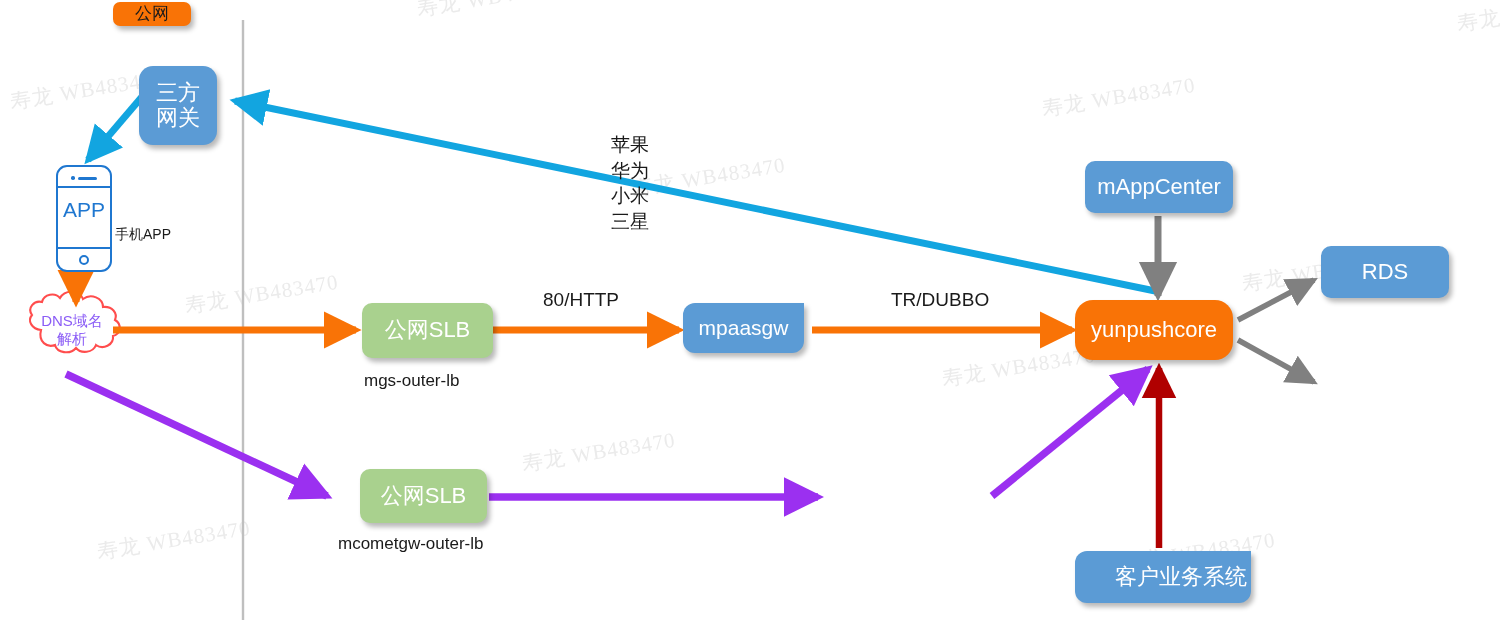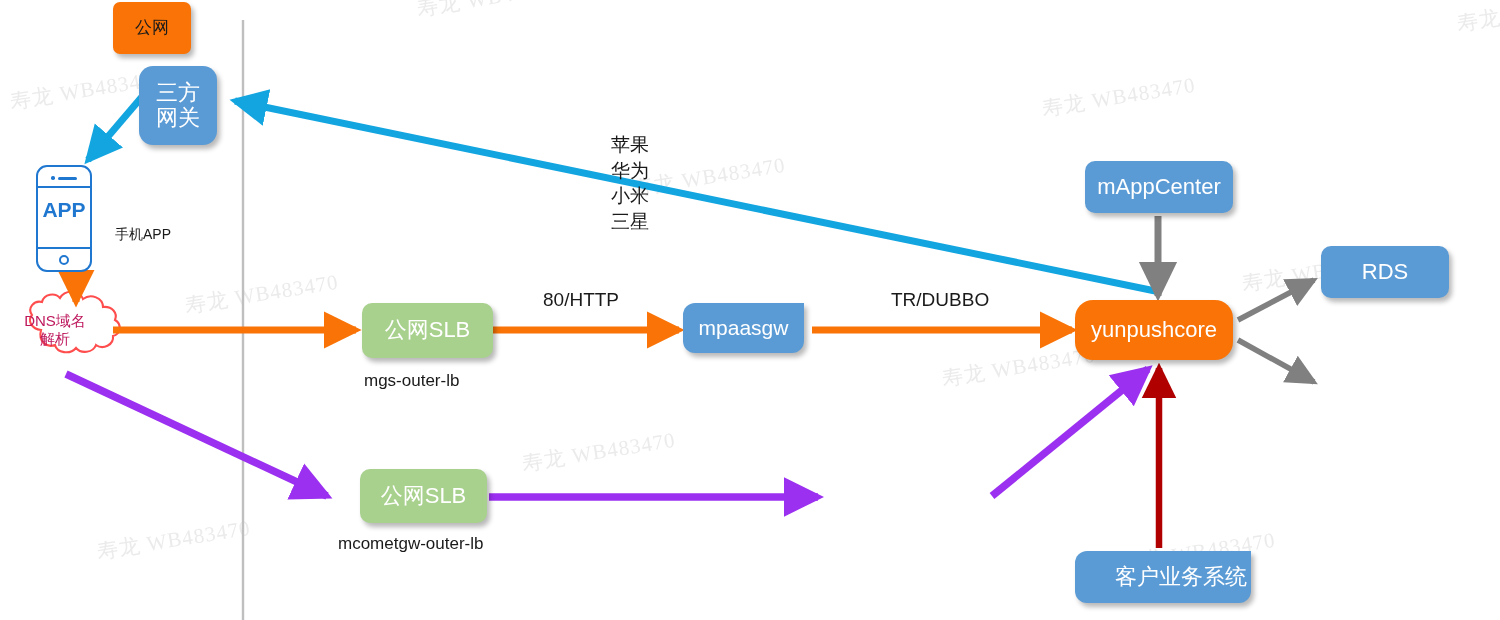--- a/index.html
+++ b/index.html
@@ -101,25 +101,25 @@
   }
   #phone-icon .p-app-text {
     position: absolute;
     left: 0; right: 0; top: 31px;
     text-align: center;
     color: #1f77d0;
     font-size: 21px;
   }
   #dns-text {
     position: absolute;
-    left: 5px; top: 312px;
+    left: 22px; top: 312px;
     width: 100px;
     text-align: center;
     font-size: 15px;
-    color: #be185d;
+    color: #8b5cf6;
     line-height: 1.18;
     white-space: pre;
   }
 </style>
 </head>
 <body>
 
 <div id="canvas">
 
   <div class="wm" style="left:8px;  top:88px;">寿龙 WB483470</div>
@@ -190,30 +190,30 @@
 
     <line x1="1158" y1="216" x2="1158" y2="296" stroke="#808080" stroke-width="7" marker-end="url(#ah-grey)"></line>
 
     <line x1="1238" y1="320" x2="1314" y2="280" stroke="#808080" stroke-width="5.5" marker-end="url(#ah-grey)"></line>
 
     <line x1="1238" y1="340" x2="1314" y2="382" stroke="#808080" stroke-width="5.5" marker-end="url(#ah-grey)"></line>
 
     <line x1="1159" y1="548" x2="1159" y2="368" stroke="#b00000" stroke-width="6.5" marker-end="url(#ah-red)"></line>
   </svg>
 
-  <div class="node orange r-full" style="left:113px; top:2px; width:78px; height:52px; font-size:17px; color:#1a1a1a; border-radius:7px;">
+  <div class="node orange r-full" style="left:113px; top:2px; width:78px; height:24px; font-size:17px; color:#1a1a1a; border-radius:7px;">
     <span>公网</span>
   </div>
 
   <div class="node blue r-full" style="left:139px; top:66px; width:78px; height:79px; font-size:22px; border-radius:14px; white-space:pre;">
     <span>三方
 网关</span>
   </div>
 
-  <div id="phone-icon" style="left:36px; top:165px; width:56px; height:107px;font-weight:bold;">
+  <div id="phone-icon" style="left:56px; top:165px; width:56px; height:107px;">
     <div class="p-speaker-dot"></div>
     <div class="p-speaker-bar"></div>
     <div class="p-line-top"></div>
     <div class="p-line-bot"></div>
     <div class="p-app-text">APP</div>
     <div class="p-home"></div>
   </div>
   <div class="label" style="left:115px; top:226px; font-size:14px;">手机APP</div>
 
   <div id="dns-text">DNS域名

